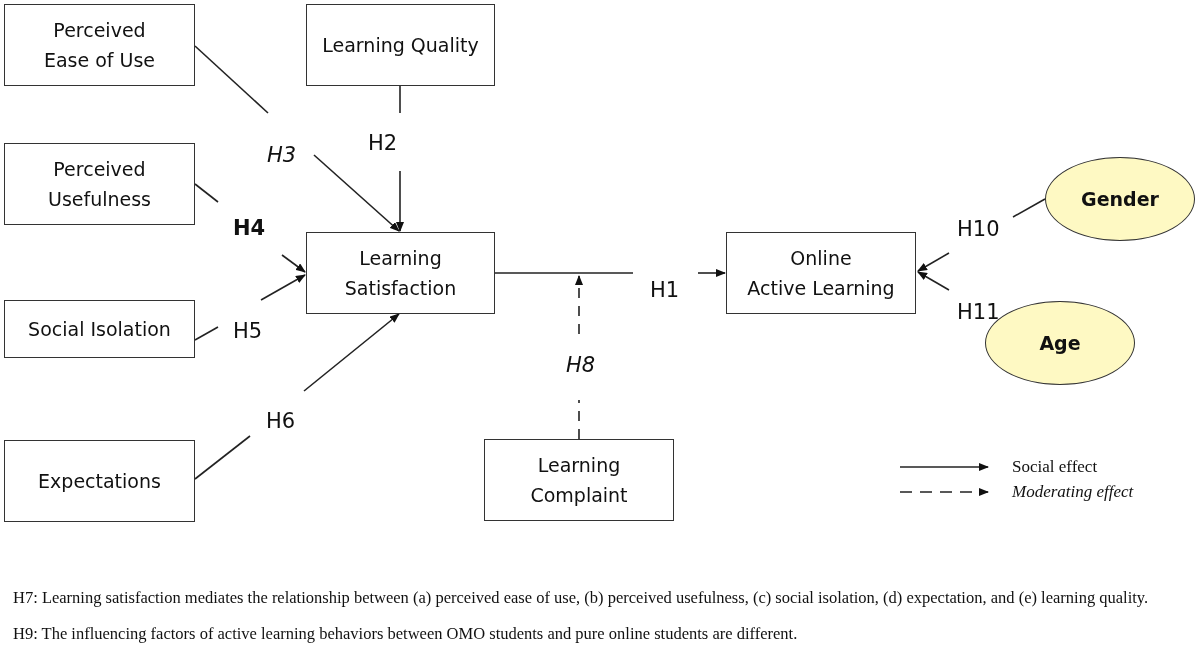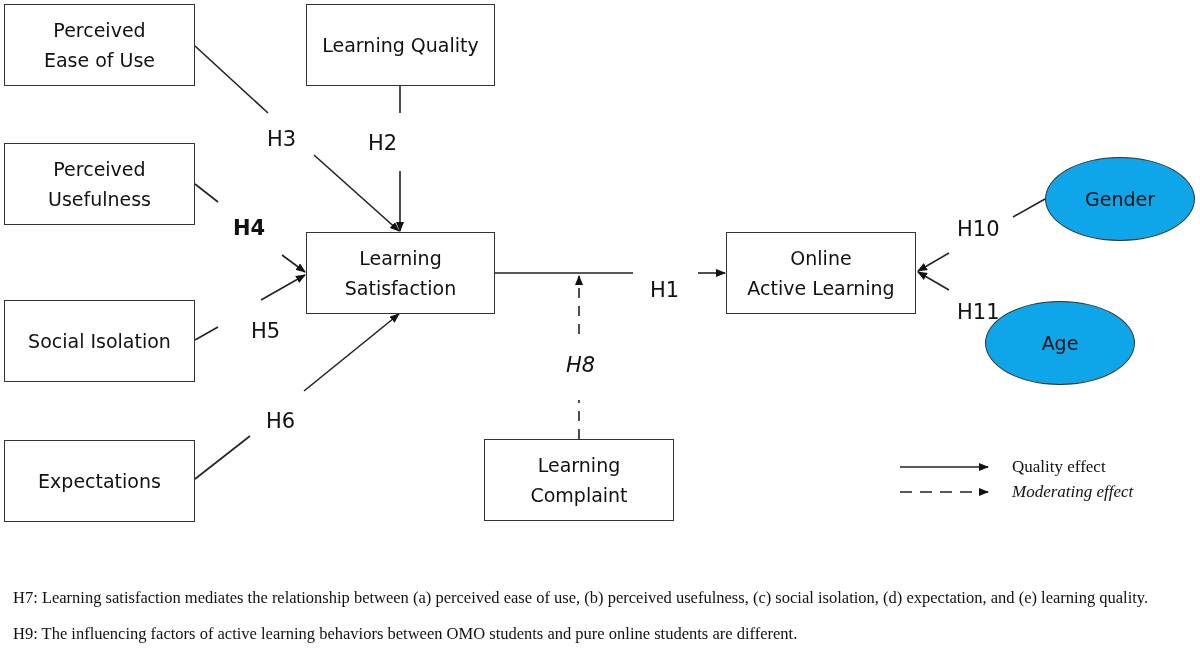--- a/index.html
+++ b/index.html
@@ -1,22 +1,22 @@
 <!DOCTYPE html>
 <html><head>
 <meta charset="utf-8">
 <style>
   html, body { margin: 0; padding: 0; background: #ffffff; }
   body { width: 1200px; height: 654px; position: relative; overflow: hidden;
          font-family: "DejaVu Sans", sans-serif; color: #111; }
   .box { position: absolute; border: 1.5px solid #333; background: #fff;
          display: flex; align-items: center; justify-content: center; text-align: center;
          font-size: 19px; line-height: 30px; box-sizing: border-box; white-space: pre-line; }
-  .ellipse { position: absolute; border: 1.5px solid #333; border-radius: 50%; background: #0ea5e9;
-             display: flex; align-items: center; justify-content: center; font-size: 19px; box-sizing: border-box; }
+  .ellipse { position: absolute; border: 1.5px solid #333; border-radius: 50%; background: #fef9c3;
+             display: flex; align-items: center; justify-content: center; font-size: 19px; box-sizing: border-box; font-weight: bold; }
   .hlabel { position: absolute; font-size: 21px; line-height: 24px; background: transparent; }
   svg.lines { position: absolute; left: 0; top: 0; }
   .legend-text { position: absolute; font-family: "Liberation Serif", serif; font-size: 17px; line-height: 22px; }
   .note { position: absolute; left: 13px; font-family: "Liberation Serif", serif; font-size: 16.5px; line-height: 24px; width: 1170px; }
 </style>
 </head>
 <body>
 
 <svg class="lines" width="1200" height="654">
   <defs>
@@ -58,36 +58,36 @@
   </g>
 </svg>
 
 <div class="box" style="left:4px;top:4px;width:191px;height:82px;">Perceived
 Ease of Use</div>
 <div class="box" style="left:306px;top:4px;width:189px;height:82px;">Learning Quality</div>
 <div class="box" style="left:4px;top:143px;width:191px;height:82px;">Perceived
 Usefulness</div>
 <div class="box" style="left:306px;top:232px;width:189px;height:82px;">Learning
 Satisfaction</div>
-<div class="box" style="left:4px;top:300px;width:191px;height:82px;text-align:right;">Social Isolation</div>
+<div class="box" style="left:4px;top:300px;width:191px;height:58px;text-align:right;">Social Isolation</div>
 <div class="box" style="left:4px;top:440px;width:191px;height:82px;">Expectations</div>
 <div class="box" style="left:726px;top:232px;width:190px;height:82px;">Online
 Active Learning</div>
 <div class="box" style="left:484px;top:439px;width:190px;height:82px;">Learning
 Complaint</div>
 <div class="ellipse" style="left:1045px;top:157px;width:150px;height:84px;">Gender</div>
 <div class="ellipse" style="left:985px;top:301px;width:150px;height:84px;">Age</div>
 
-<div class="hlabel" style="left:267px;top:127px;">H3</div>
+<div class="hlabel" style="left:267px;top:143px;font-style:italic;">H3</div>
 <div class="hlabel" style="left:368px;top:131px;">H2</div>
 <div class="hlabel" style="left:233px;top:216px;font-weight:bold;">H4</div>
-<div class="hlabel" style="left:233px;top:319px;margin-left:18px;">H5</div>
+<div class="hlabel" style="left:233px;top:319px;">H5</div>
 <div class="hlabel" style="left:266px;top:409px;">H6</div>
 <div class="hlabel" style="left:650px;top:262px;margin-top:16px;">H1</div>
 <div class="hlabel" style="left:566px;top:353px;font-style:italic;">H8</div>
 <div class="hlabel" style="left:957px;top:217px;">H10</div>
 <div class="hlabel" style="left:957px;top:300px;">H11</div>
 
-<div class="legend-text" style="left:1012px;top:456px;">Quality effect</div>
+<div class="legend-text" style="left:1012px;top:456px;">Social effect</div>
 <div class="legend-text" style="left:1012px;top:481px;font-style:italic;">Moderating effect</div>
 
 <div class="note" style="top:586px;">H7: Learning satisfaction mediates the relationship between (a) perceived ease of use, (b) perceived usefulness, (c) social isolation, (d) expectation, and (e) learning quality.</div>
 <div class="note" style="top:622px;">H9: The influencing factors of active learning behaviors between OMO students and pure online students are different.</div>
 
 </body></html>

